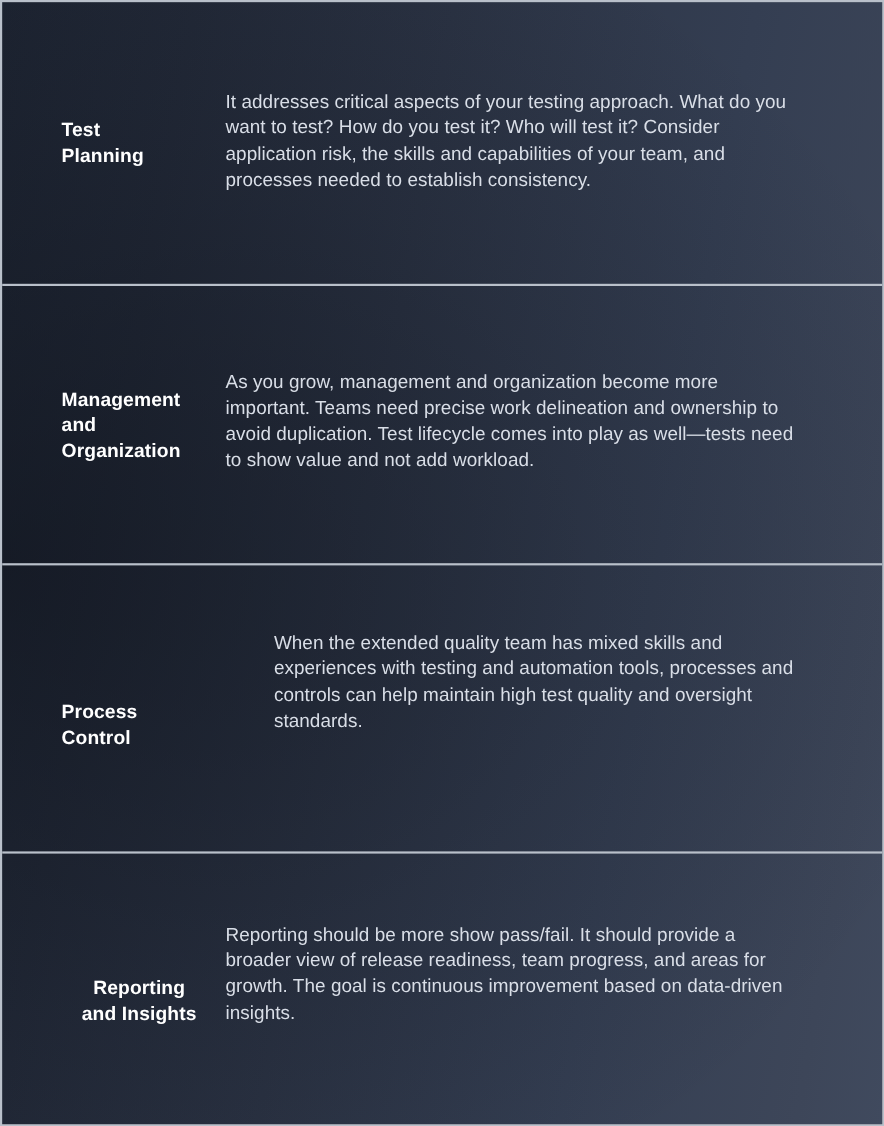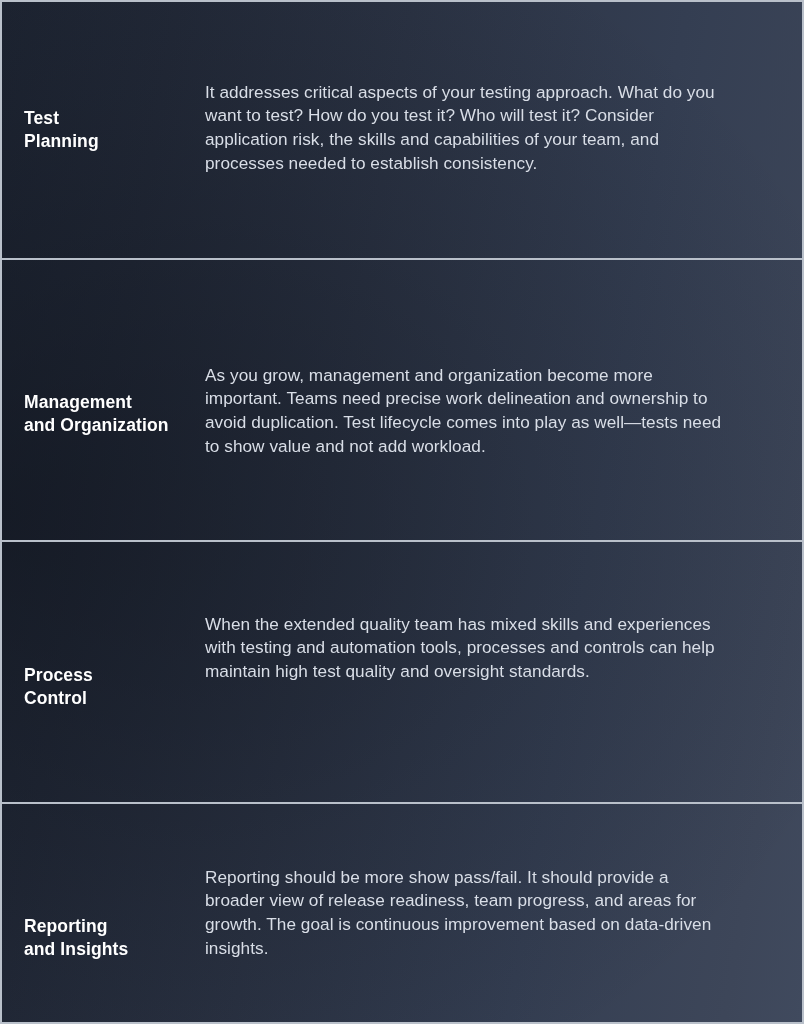--- a/index.html
+++ b/index.html
@@ -45,36 +45,36 @@
   .row {
     position: relative;
     z-index: 1;
     display: flex;
     align-items: center;
     width: 100%;
     flex: 0 0 auto;
   }
 
   .row.r0 { height: 256px; }
-  .row.r1 { height: 252px; margin-top: 28px; }
+  .row.r1 { height: 252px; }
   .row.r2 { height: 260px; }
   .row.r3 { height: 252px; }
 
   .divider {
     position: relative;
     z-index: 2;
     flex: 0 0 auto;
     width: 100%;
     height: 2px;
     background: #b9c0ca;
   }
 
   .cell-label {
     flex: 0 0 203px;
-    padding-left: 22px;
+    padding-left: 54px;
     padding-right: 8px;
     color: #ffffff;
     font-size: 17.5px;
     font-weight: bold;
     line-height: 23px;
     letter-spacing: 0.1px;
     white-space: pre-line;
   }
 
   .cell-body {
@@ -88,23 +88,23 @@
   }
 
   
   .row.r0 .cell-label { transform: translateY(0px); }
   .row.r0 .cell-body  { transform: translateY(-2px); }
 
   .row.r1 .cell-label { transform: translateY(0px); }
   .row.r1 .cell-body  { transform: translateY(-3px); }
 
   .row.r2 .cell-label { transform: translateY(4px); margin-top: 22px; }
-  .row.r2 .cell-body  { transform: translateY(-24px); }
+  .row.r2 .cell-body  { transform: translateY(-24px); margin-left: 44px; }
 
-  .row.r3 .cell-label { transform: translateY(8px); }
+  .row.r3 .cell-label { transform: translateY(8px); text-align: center; }
   .row.r3 .cell-body  { transform: translateY(-17px); }
 </style>
 </head>
 <body>
 
 <div id="table-root">
 
   <div class="row r0">
     <div class="cell-label">Test
 Planning</div>

